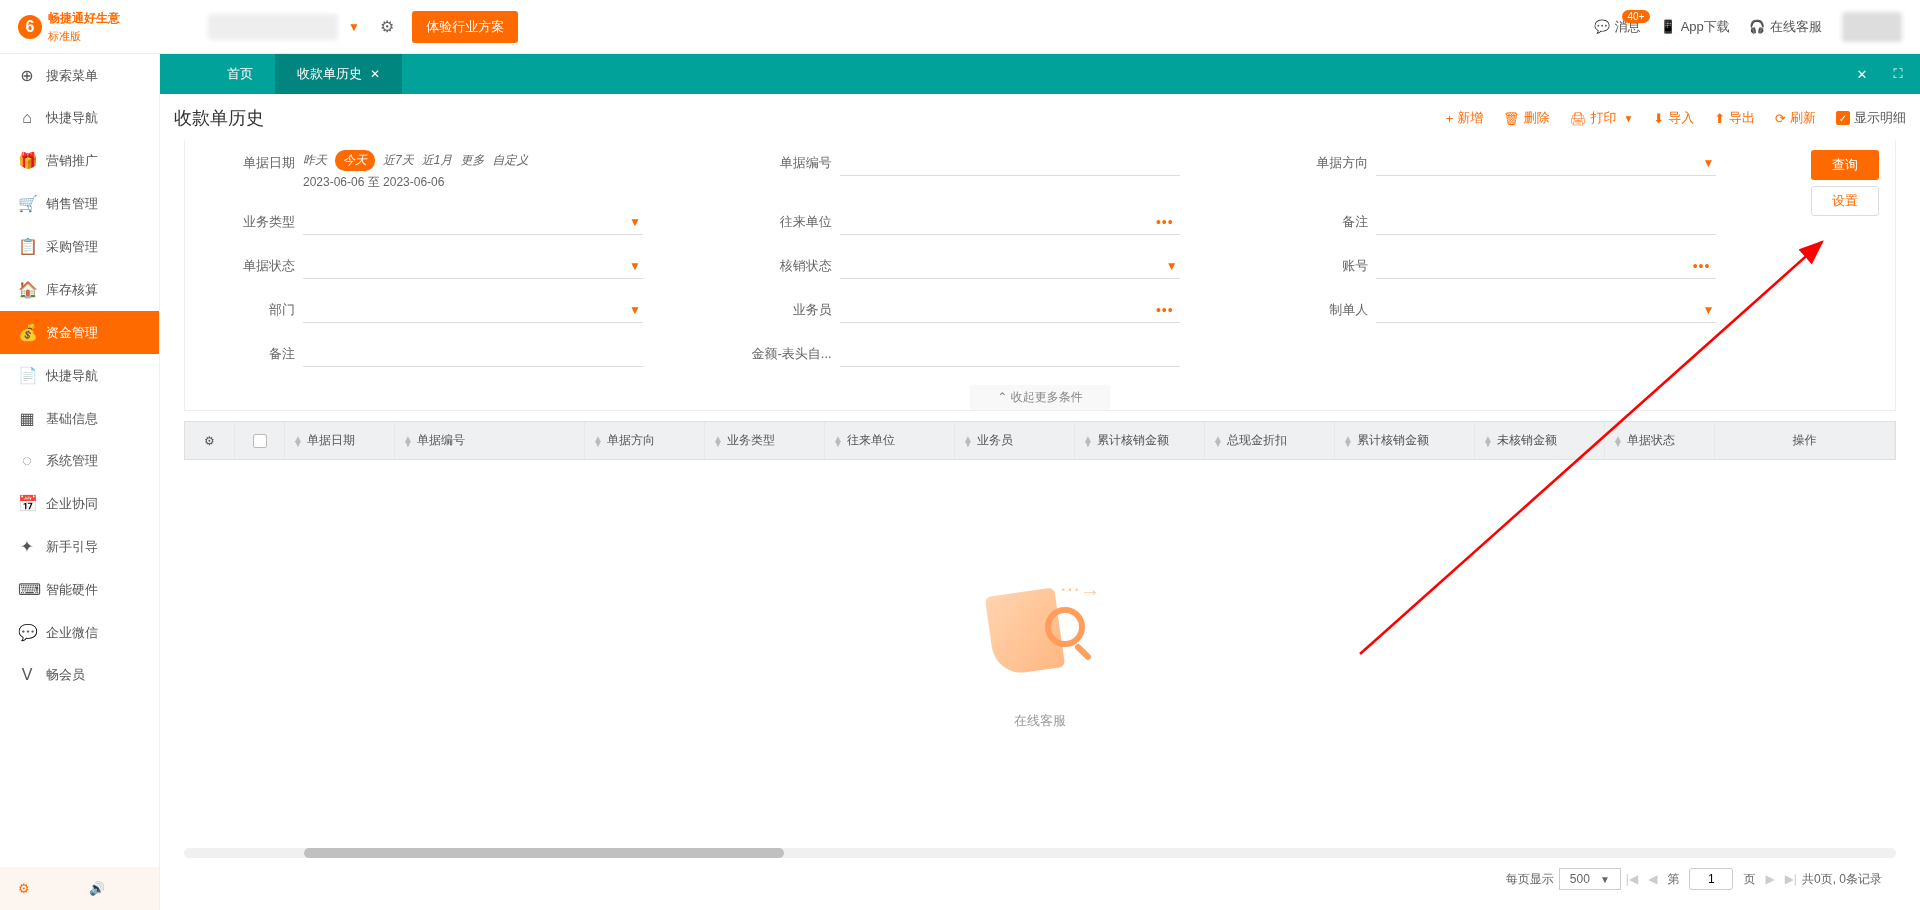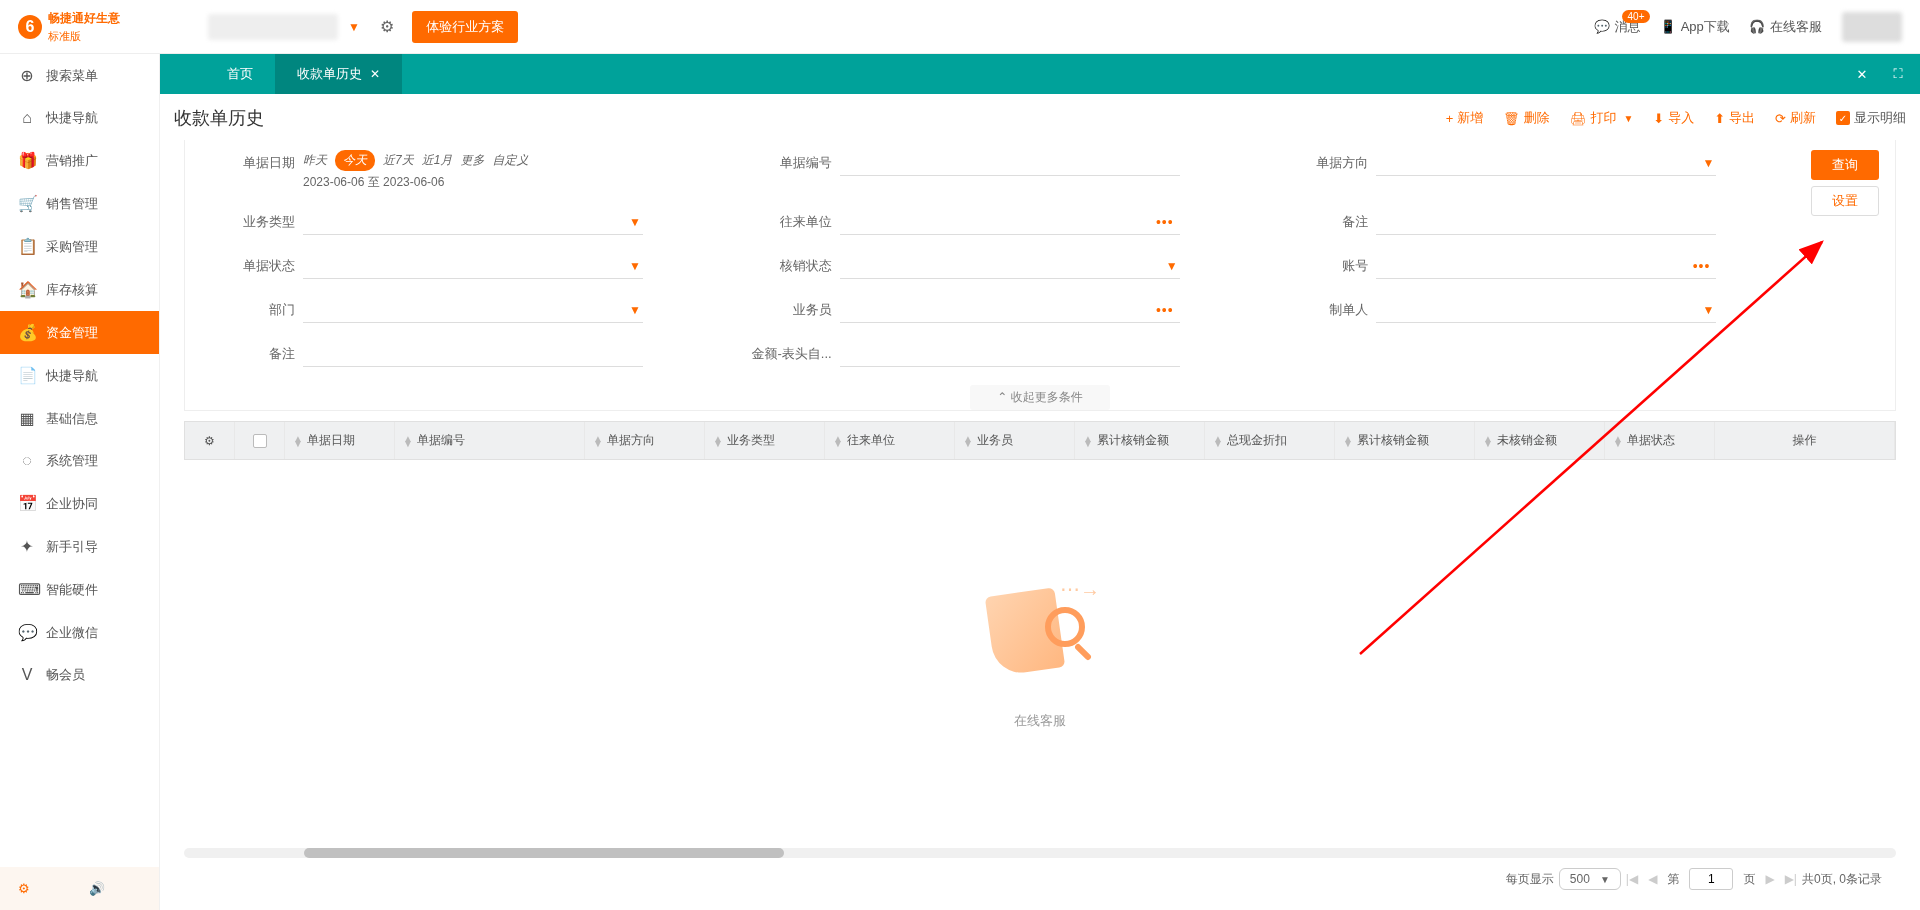--- a/index.html
+++ b/index.html
@@ -469,21 +469,21 @@
       align-items: center;
       justify-content: flex-end;
       padding: 10px 14px;
       gap: 5px;
       color: #666;
       font-size: 12px;
     }
     .page-size-select {
       border: 1px solid #ccc;
       padding: 3px 10px;
-      border-radius: 6px;
+      border-radius: 0;
       display: flex;
       align-items: center;
       gap: 10px;
       font-size: 12px;
     }
     .page-nav {
       display: flex;
       align-items: center;
       gap: 10px;
     }

